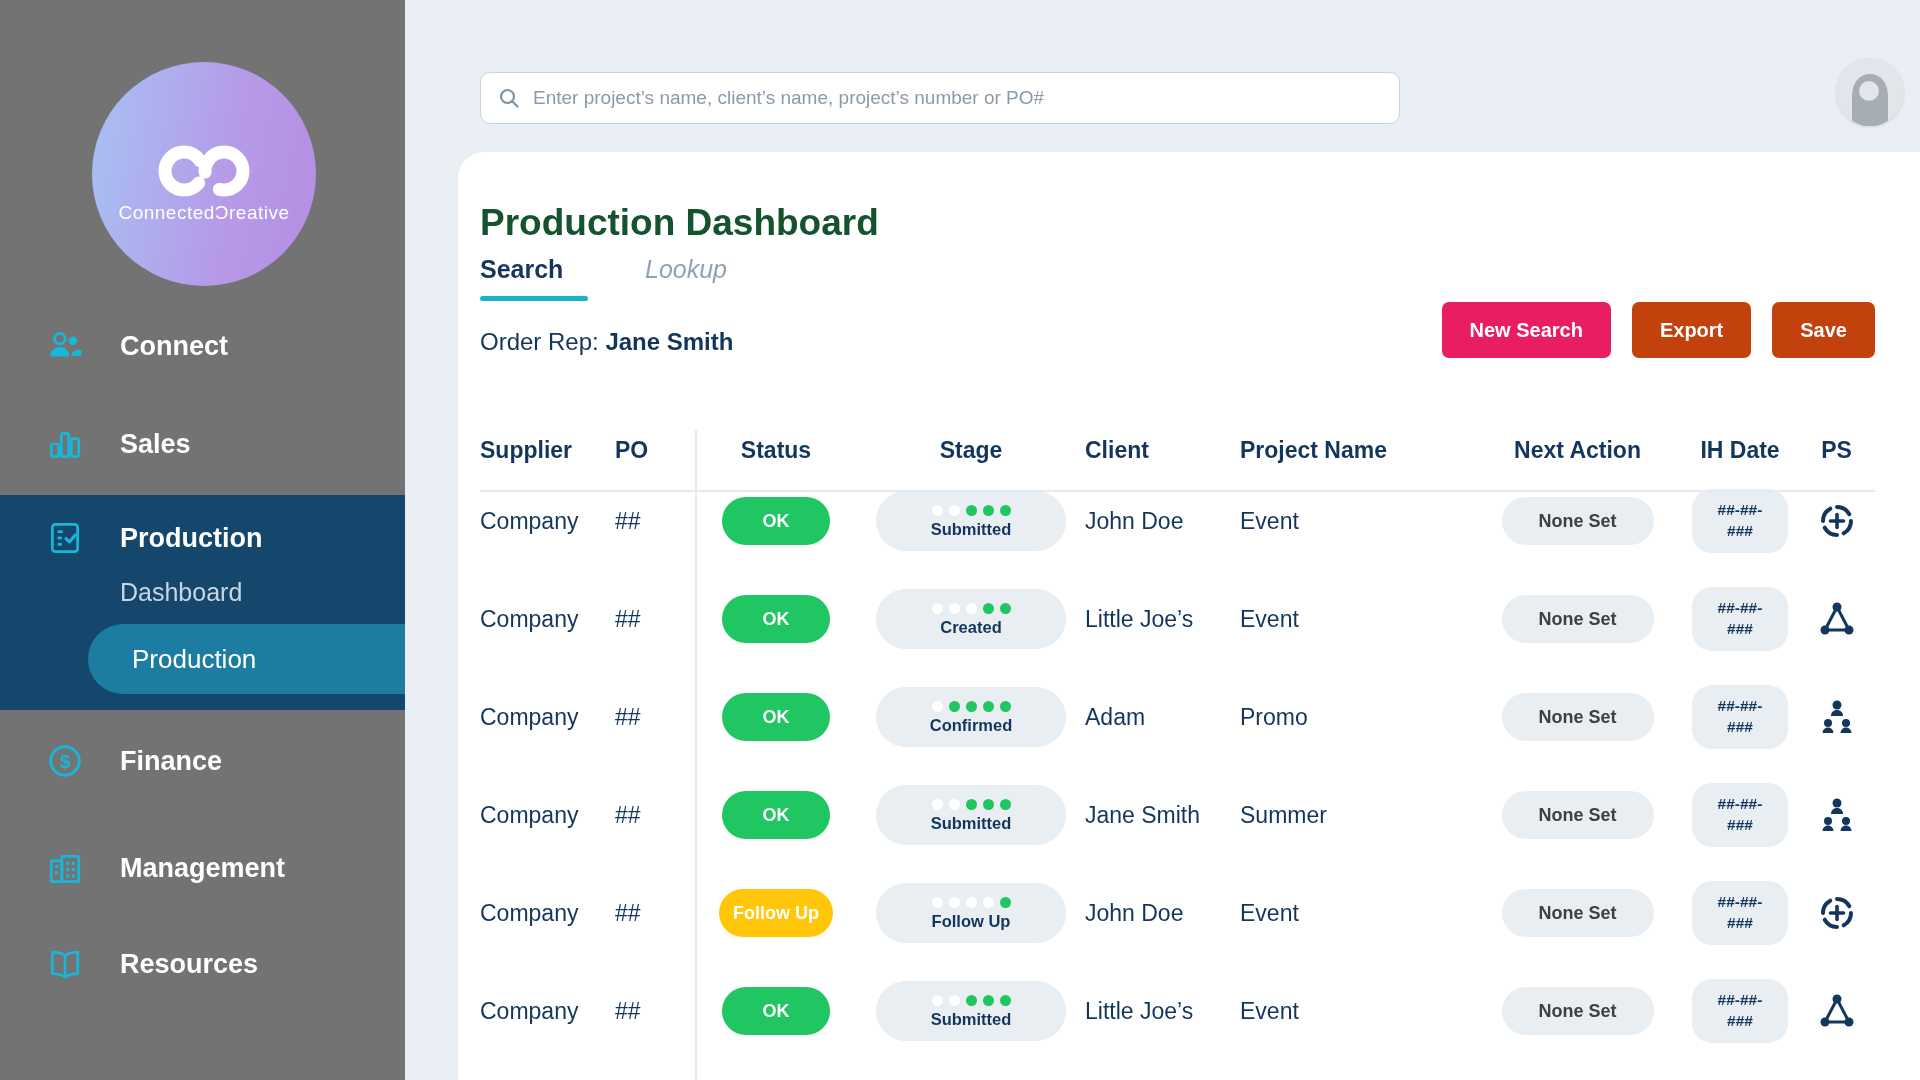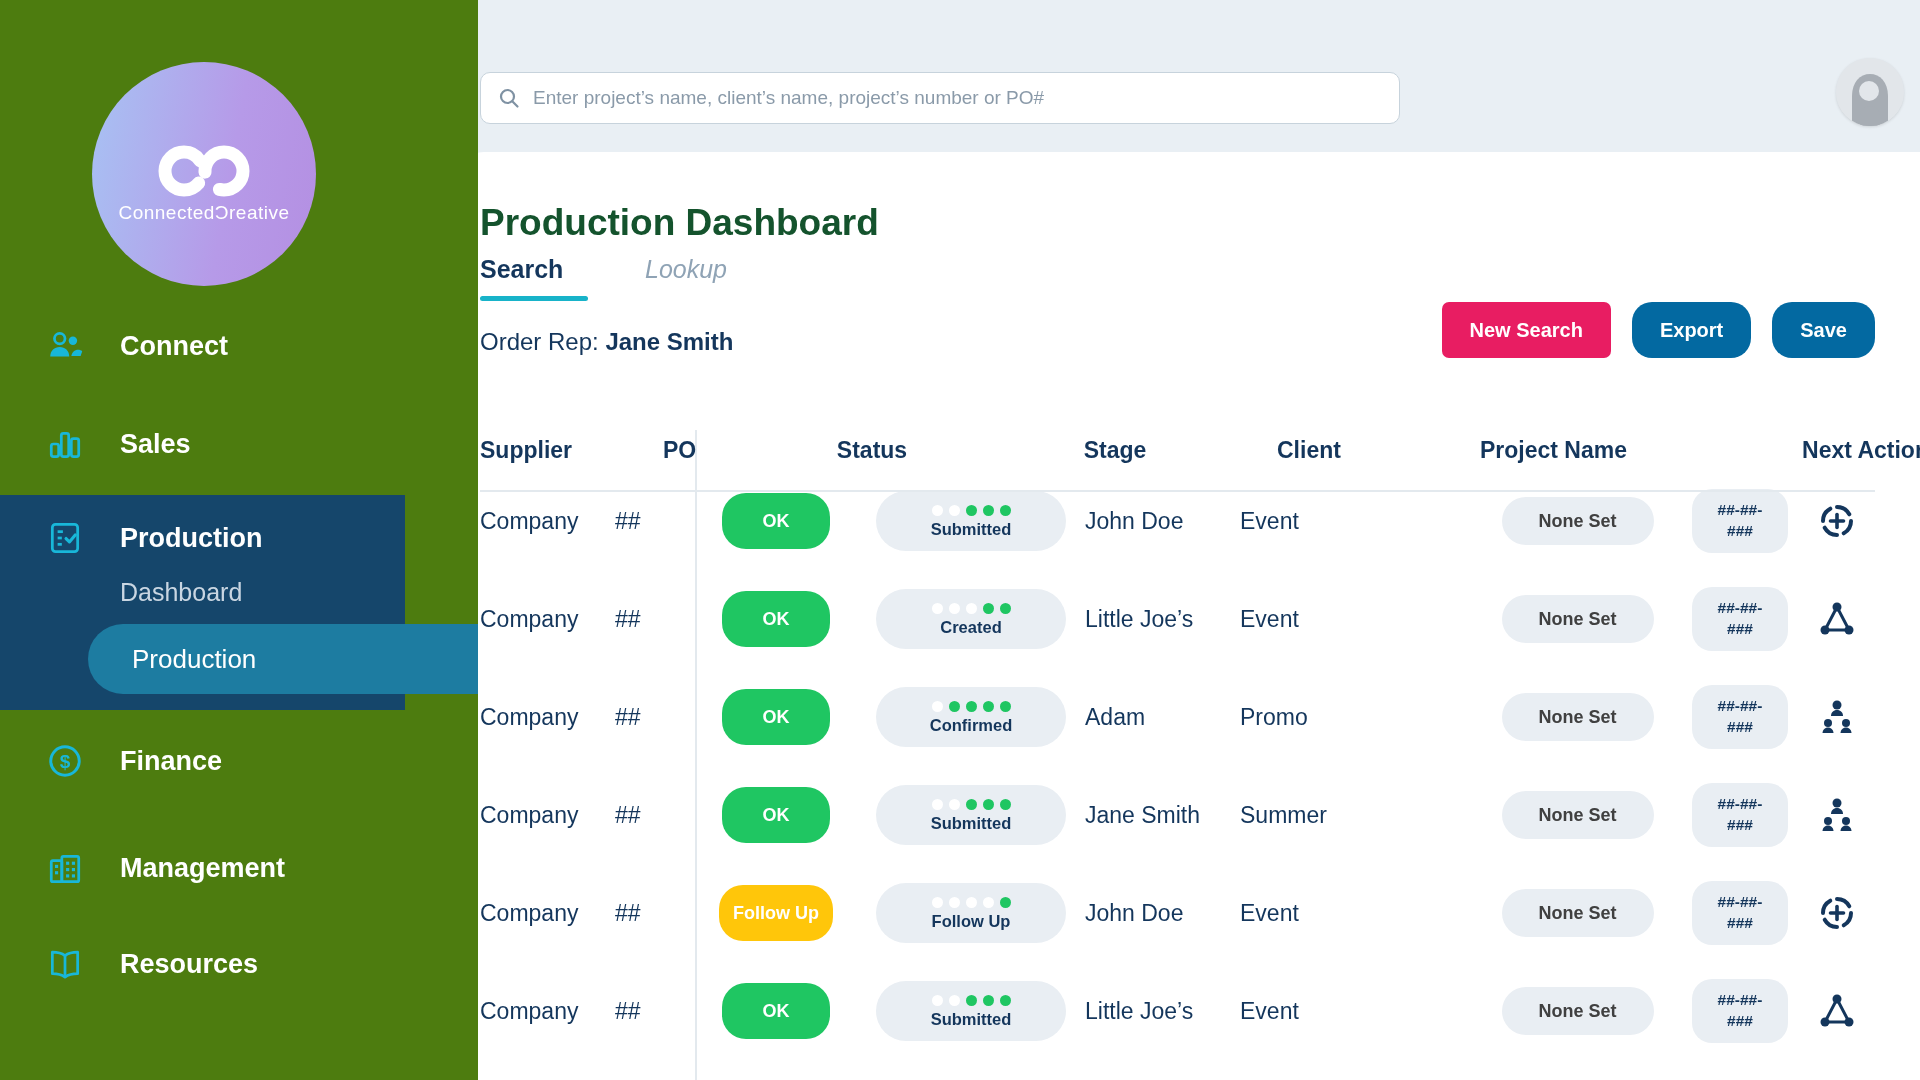--- a/index.html
+++ b/index.html
@@ -1,20 +1,20 @@
 <!DOCTYPE html>
 <html><head>
 <meta charset="utf-8">
 <style>
   * { margin:0; padding:0; box-sizing:border-box; }
   html,body { width:1920px; height:1080px; overflow:hidden; background:#fff;
     font-family:"Liberation Sans","DejaVu Sans",sans-serif; }
 
   
-  .sidebar { position:absolute; left:0; top:0; width:478px; height:1080px; background:#4d7c0f; }
+  .sidebar { position:absolute; left:0; top:0; width:405px; height:1080px; background:#737373; }
   .logo-circle { position:absolute; left:92px; top:62px; width:224px; height:224px; border-radius:50%;
     background:linear-gradient(100deg,#a9bdf2 8%,#b69ae8 60%,#b48fe2 100%);
     display:flex; flex-direction:column; align-items:center; justify-content:center; }
   .logo-mark { margin-top:18px; }
   .logo-text { color:#fff; font-size:19px; letter-spacing:.5px; margin-top:2px; }
   .nav-item { position:absolute; left:0; width:405px; height:52px; display:flex; align-items:center; cursor:pointer; }
   .nav-item .nico { position:absolute; left:46px; width:38px; height:38px; display:flex; align-items:center; justify-content:center; }
   .nav-item .nlabel { position:absolute; left:120px; color:#fff; font-size:27px; font-weight:bold; }
   .prod-section { position:absolute; left:0; top:495px; width:405px; height:215px; background:#15466b; }
   .sub-item { position:absolute; left:120px; color:#c9d6e2; font-size:25px; cursor:pointer; }
@@ -39,33 +39,33 @@
   .tab { position:absolute; top:255px; font-size:25px; cursor:pointer; }
   .tab.active { color:#14365c; font-weight:bold; }
   .tab.inactive { color:#8fa3b5; }
   .tab-underline { position:absolute; left:480px; top:296px; width:108px; height:5px; background:#18b3c9; border-radius:3px; }
   .order-rep { position:absolute; left:480px; top:328px; font-size:24px; color:#14365c; }
   .order-rep b { font-weight:bold; }
   .actions { position:absolute; top:302px; right:45px; display:flex; gap:21px; }
   .btn { height:56px; border:none; border-radius:7px; color:#fff; font-size:20px; font-weight:bold;
     font-family:"Liberation Sans","DejaVu Sans",sans-serif; cursor:pointer; padding:0 28px; }
   .btn.pink { background:#e81d62; }
-  .btn.teal { background:#0369a1;border-radius:20px; }
+  .btn.teal { background:#c2410c; }
 
   
   .table { position:absolute; left:480px; top:428px; width:1398px; }
   .trow { display:grid; grid-template-columns:135px 80px 162px 228px 155px 230px 215px 110px 83px; align-items:center; }
-  .thead { height:44px;gap:48px; }
+  .thead { height:44px; }
   .th { font-size:23px; font-weight:bold; color:#14365c; }
   .c-center { justify-self:center; text-align:center; }
   .header-rule { position:absolute; left:480px; top:490px; width:1395px; height:2px; background:#e3e9ee; }
   .v-divider { position:absolute; left:695px; top:430px; width:2px; height:650px; background:#e3e9ee; }
   .drow { height:98px; }
   .cell { font-size:23px; font-weight:normal; color:#14365c; }
-  .status-badge { justify-self:center; min-width:108px; height:56px; border-radius:24px; display:flex;
+  .status-badge { justify-self:center; min-width:108px; height:48px; border-radius:24px; display:flex;
     align-items:center; justify-content:center; color:#fff; font-size:18px; font-weight:bold; padding:0 14px; }
   .status-badge.green { background:#1fc662; }
   .status-badge.yellow { background:#ffc60a; }
   .stage-pill { justify-self:center; width:190px; height:60px; border-radius:30px; background:#e9eef3;
     display:flex; flex-direction:column; align-items:center; justify-content:center; gap:5px; }
   .stage-dots { display:flex; gap:6px; }
   .dot { width:11px; height:11px; border-radius:50%; }
   .dot.on { background:#1fc662; }
   .dot.off { background:#ffffff; }
   .stage-label { font-size:16.5px; font-weight:bold; color:#14365c; line-height:1; }

